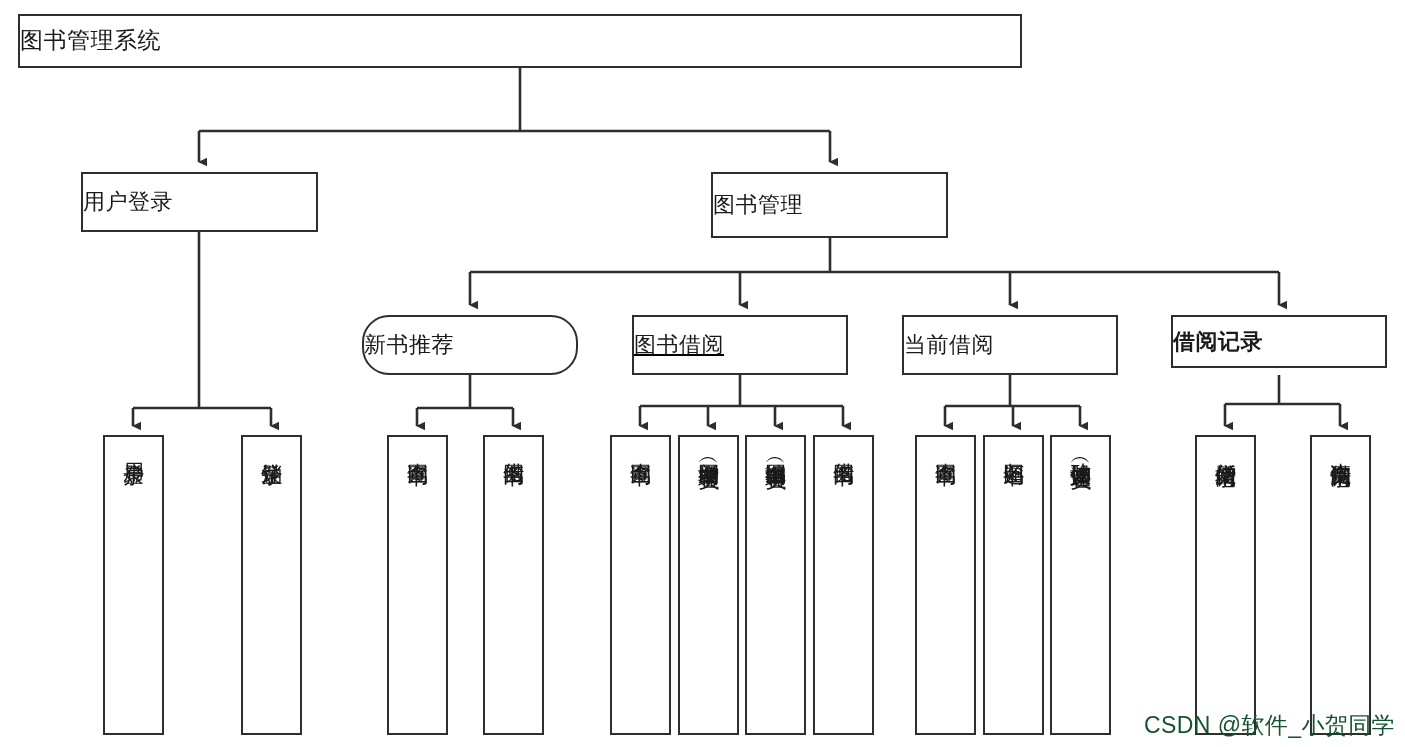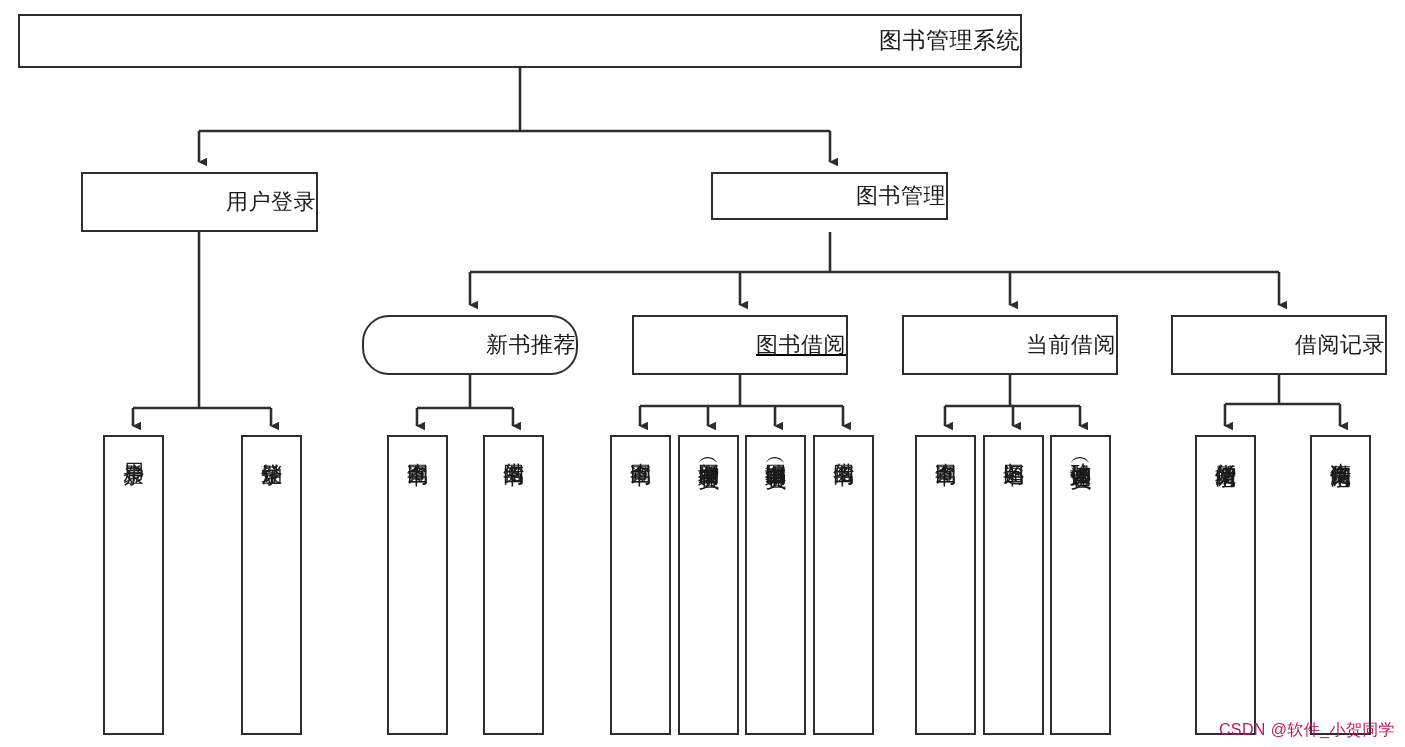--- a/index.html
+++ b/index.html
@@ -26,21 +26,21 @@
     height: 747px;
     pointer-events: none;
   }
   .node {
     position: absolute;
     box-sizing: border-box;
     background: #ffffff;
     border: 2px solid #2e2e2e;
     display: flex;
     align-items: center;
-    justify-content: flex-end;
+    justify-content: flex-start;
     z-index: 2;
   }
   .node-label {
     color: #1a1a1a;
     text-align: center;
     line-height: 1.18;
     letter-spacing: 0.5px;
     white-space: nowrap;
   }
   .node-root .node-label {
@@ -59,22 +59,22 @@
     writing-mode: vertical-rl;
     text-orientation: upright;
     line-height: 1.08;
     letter-spacing: 1px;
     max-height: 285px;
   }
   .watermark {
     position: absolute;
     right: 10px;
     bottom: 6px;
-    font-size: 16px;
-    color: #be185d;
+    font-size: 23px;
+    color: #14532d;
     white-space: nowrap;
     z-index: 5;
     letter-spacing: 0.4px;
   }
 </style>
 </head>
 <body>
 
 <div id="diagram-canvas">
 
@@ -128,34 +128,34 @@
     </g>
   </svg>
 
   <div class="node node-root" style="left:18px; top:14px; width:1004px; height:54px;">
     <span class="node-label">图书管理系统</span>
   </div>
 
   <div class="node node-branch" style="left:81px; top:172px; width:237px; height:60px;">
     <span class="node-label">用户登录</span>
   </div>
-  <div class="node node-branch" style="left:711px; top:172px; width:237px; height:48px;">
+  <div class="node node-branch" style="left:711px; top:172px; width:237px; height:66px;">
     <span class="node-label">图书管理</span>
   </div>
 
   <div class="node node-branch" style="left:362px; top:315px; width:216px; height:60px;border-radius:27px;">
     <span class="node-label">新书推荐</span>
   </div>
   <div class="node node-branch" style="left:632px; top:315px; width:216px; height:60px;text-decoration:underline;">
     <span class="node-label">图书借阅</span>
   </div>
   <div class="node node-branch" style="left:902px; top:315px; width:216px; height:60px;">
     <span class="node-label">当前借阅</span>
   </div>
-  <div class="node node-branch" style="left:1171px; top:315px; width:216px; height:60px;">
+  <div class="node node-branch" style="left:1171px; top:315px; width:216px; height:53px;font-weight:bold;">
     <span class="node-label">借阅记录</span>
   </div>
 
   <div class="node node-leaf" style="left:103px; top:435px; width:61px; height:300px;">
     <span class="node-label">用户登录</span>
   </div>
   <div class="node node-leaf" style="left:241px; top:435px; width:61px; height:300px;">
     <span class="node-label">注销登录</span>
   </div>
 

